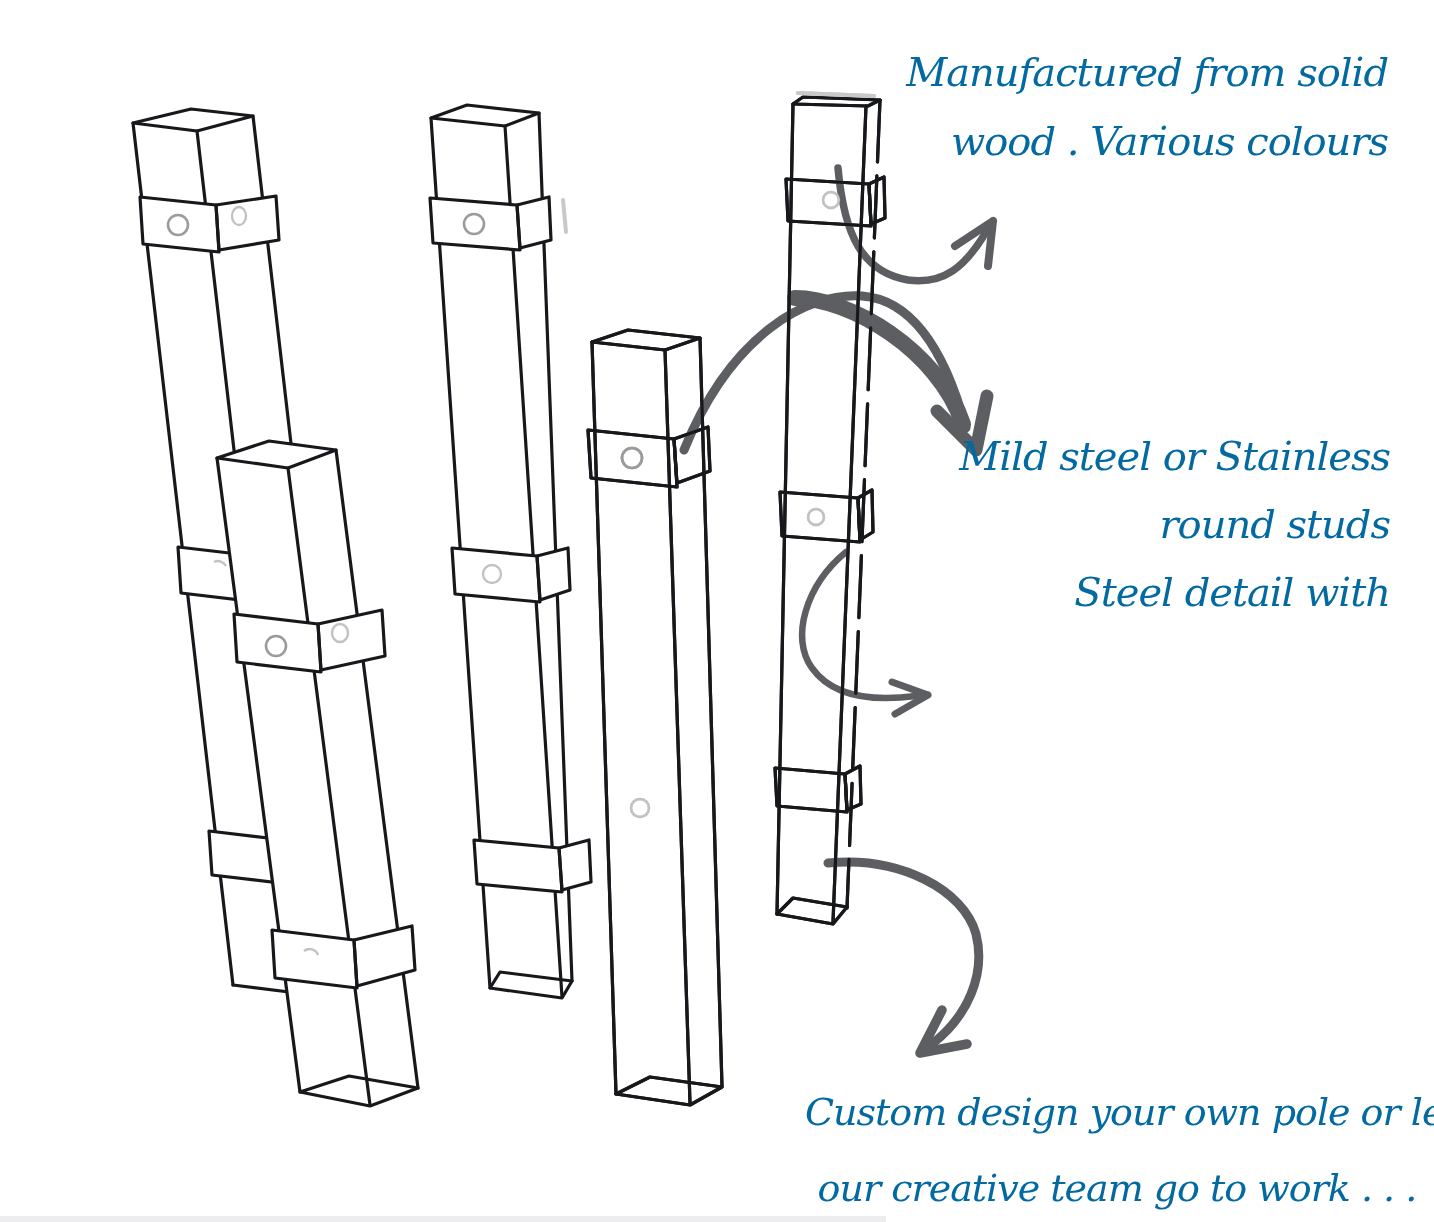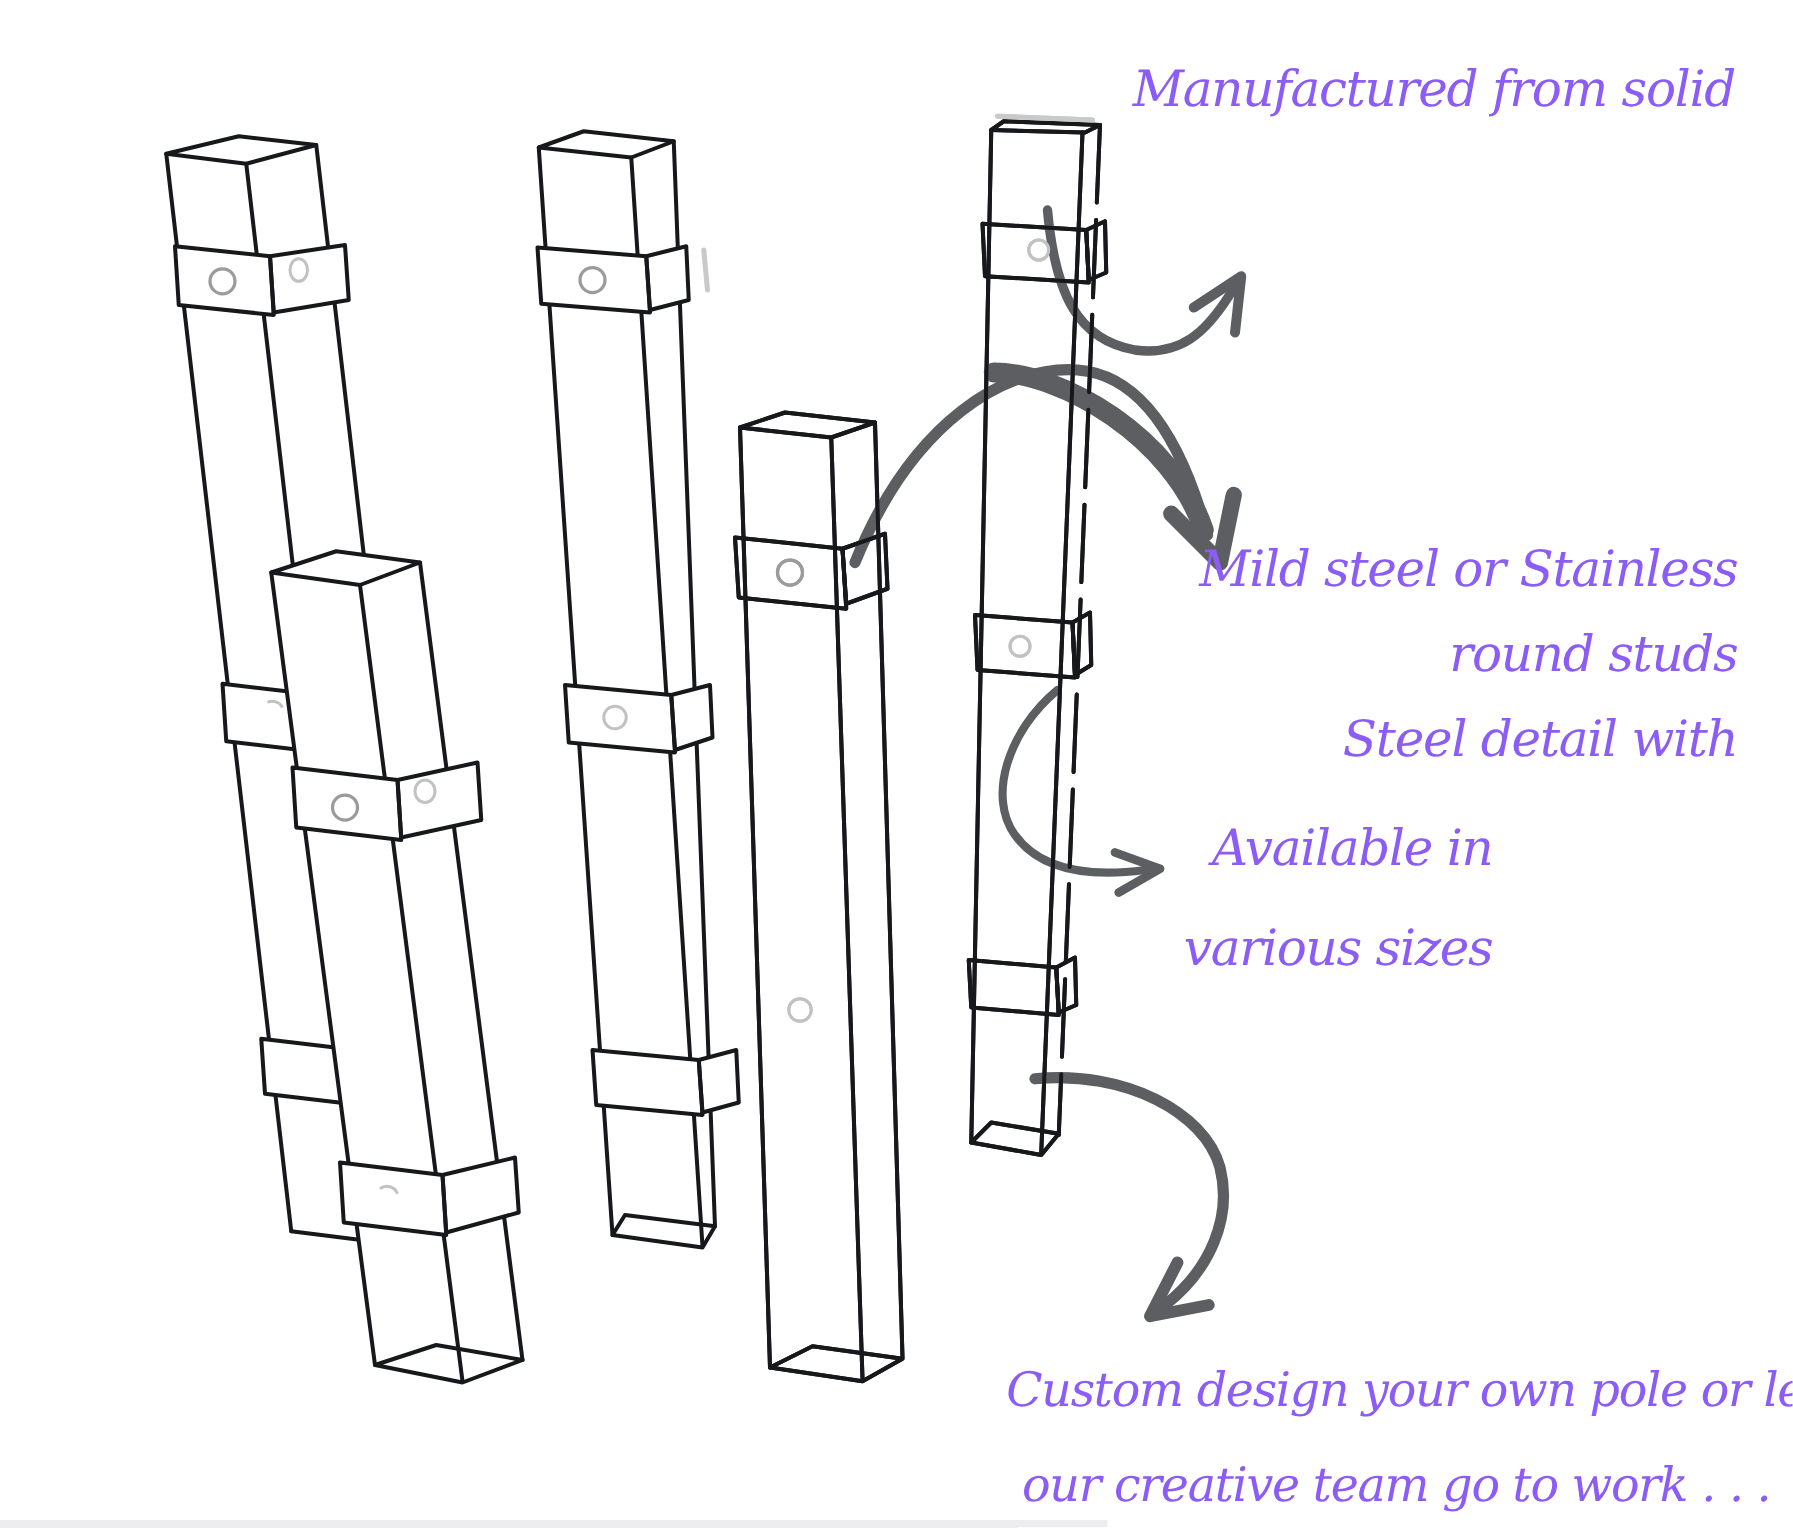--- a/index.html
+++ b/index.html
@@ -1,20 +1,20 @@
 <!DOCTYPE html>
 <html><head>
 <meta charset="utf-8">
 <style>
   html,body{margin:0;padding:0;background:#ffffff;}
   body{width:1434px;height:1222px;position:relative;overflow:hidden;
        font-family:"DejaVu Serif","Liberation Serif",serif;}
   .stage{position:absolute;inset:0;width:1434px;height:1222px;}
   svg.illu{position:absolute;left:0;top:0;}
-  .note{position:absolute;color:#8b5cf6;font-style:italic;font-size:40px;
+  .note{position:absolute;color:#0369a1;font-style:italic;font-size:40px;
         letter-spacing:-1px;white-space:nowrap;}
   .note .ln{display:block;}
   .note-right{text-align:right;}
   .note-center{text-align:center;}
   #note-solid-wood{top:38px;right:46px;line-height:69px;}
   #note-steel{top:422px;right:44px;line-height:68px;}
   #note-sizes{top:639px;right:240px;line-height:80px;}
   #note-custom{top:1074px;left:805px;width:624px;line-height:76px;font-size:38px;}
   .edge-strip{position:absolute;left:0;top:1216px;width:886px;height:6px;background:#ededef;}
   
@@ -190,32 +190,29 @@
   </g>
 
   <g>
     <use href="#p4ink"></use>
     <use href="#p5ink"></use>
   </g>
 </svg>
 
 <div class="note note-right" id="note-solid-wood">
   <span class="ln">Manufactured from solid</span>
+  <span class="ln">wood . Various colours</span>
 </div>
 
 <div class="note note-right" id="note-steel">
   <span class="ln">Mild steel or Stainless</span>
   <span class="ln">round studs</span>
   <span class="ln">Steel detail with</span>
 </div>
 
-<div class="note note-right" id="note-sizes">
-  <span class="ln">Available in</span>
-  <span class="ln">various sizes</span>
-</div>
 
 <div class="note note-center" id="note-custom">
   <span class="ln">Custom design your own pole or let</span>
   <span class="ln">our creative team go to work . . .</span>
 </div>
 
 <div class="edge-strip"></div>
 
 </div>
 

